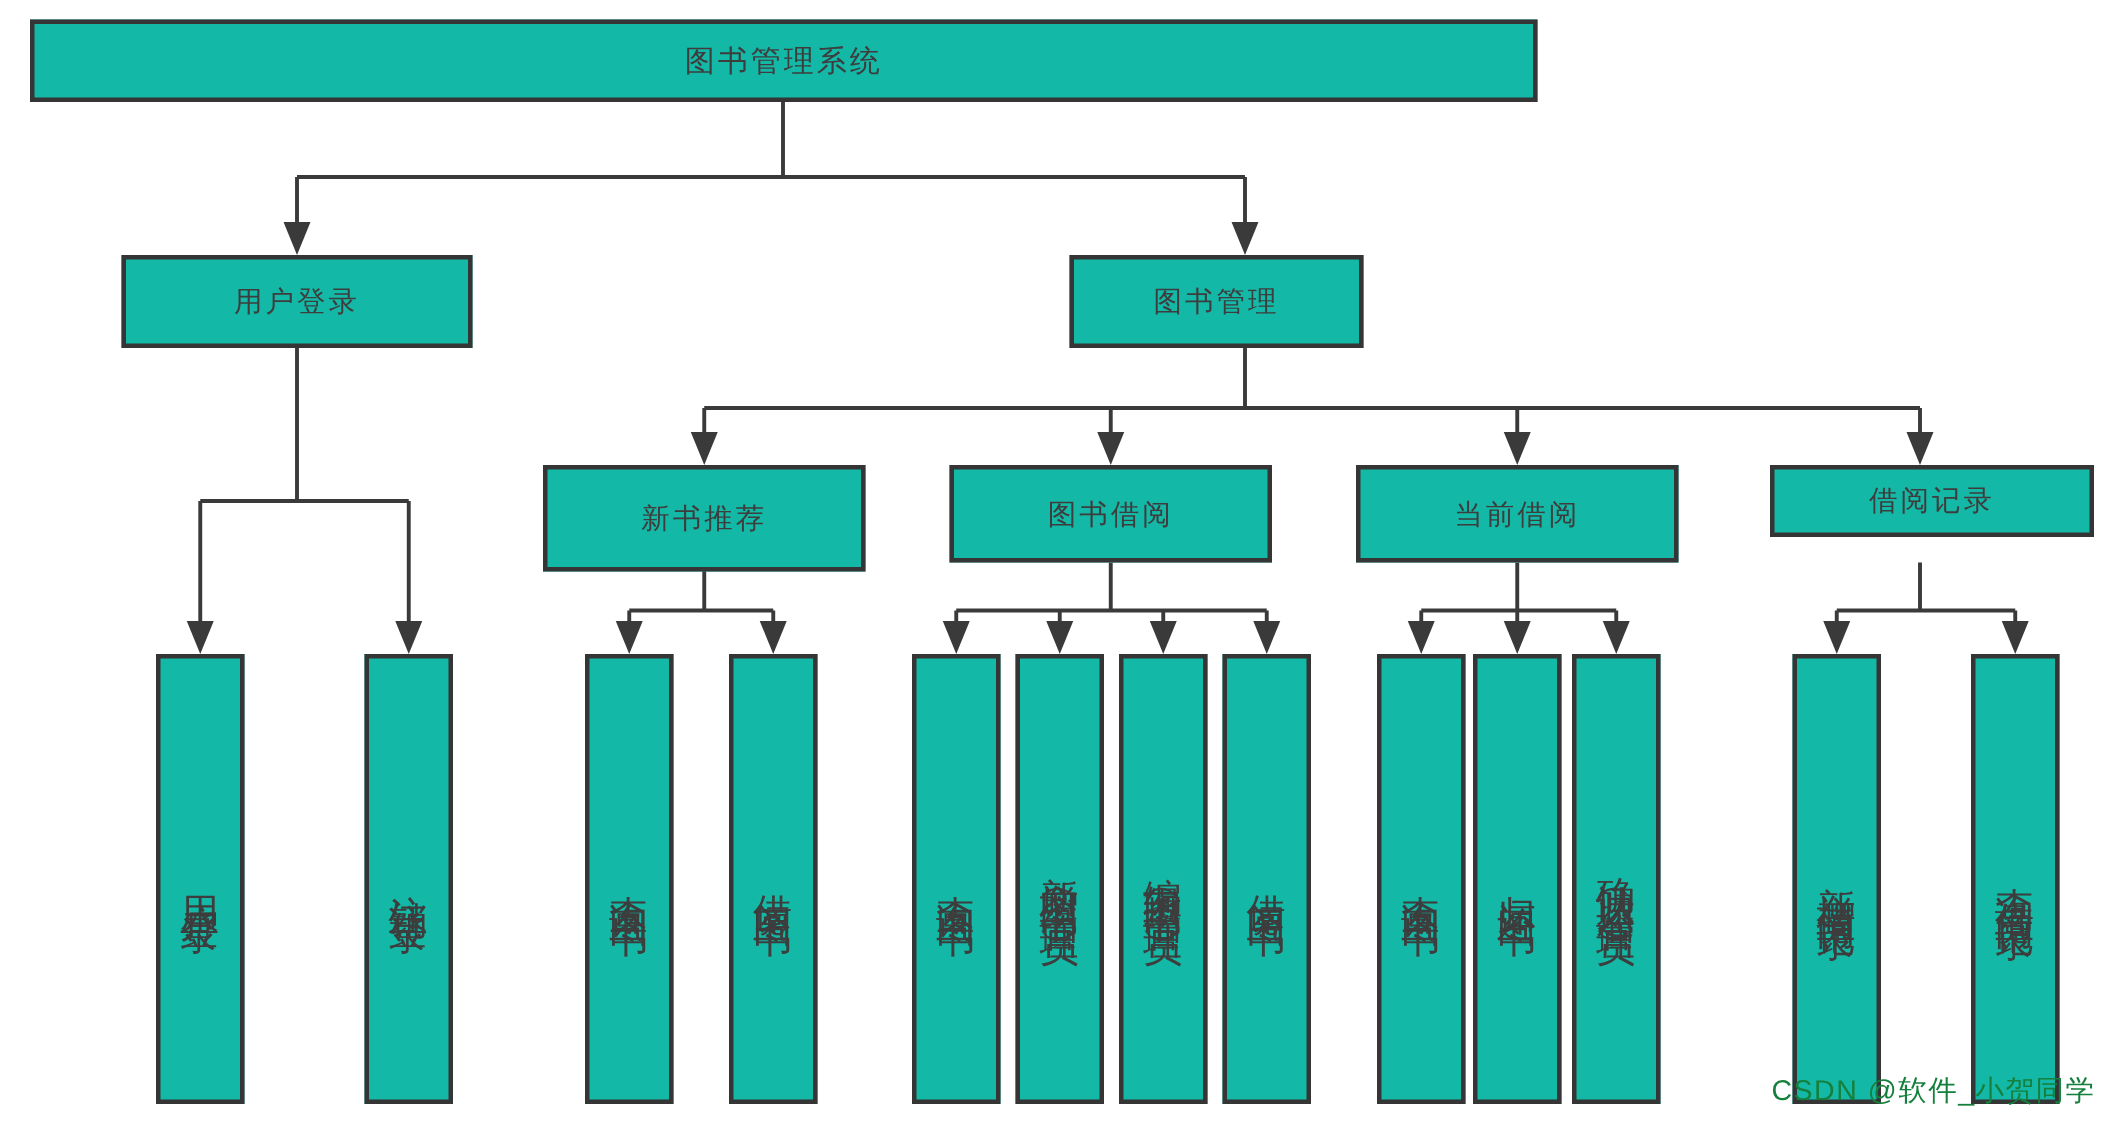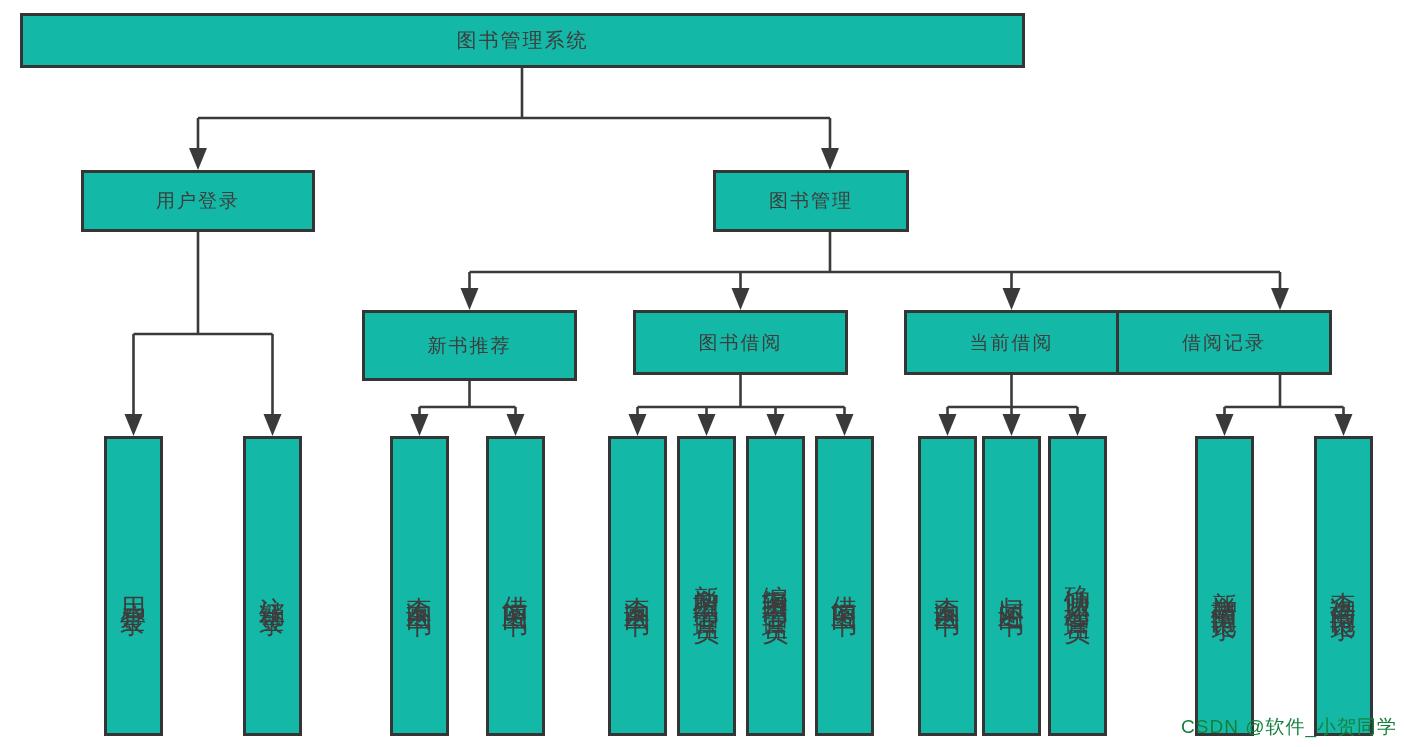--- a/index.html
+++ b/index.html
@@ -143,21 +143,21 @@
 
   <div class="node" style="left:362px; top:310px; width:215px; height:71px;">
     <span>新书推荐</span>
   </div>
   <div class="node" style="left:633px; top:310px; width:215px; height:65px;">
     <span>图书借阅</span>
   </div>
   <div class="node" style="left:904px; top:310px; width:215px; height:65px;">
     <span>当前借阅</span>
   </div>
-  <div class="node" style="left:1116px; top:310px; width:216px; height:65px;">
+  <div class="node" style="left:1180px; top:310px; width:216px; height:48px;">
     <span>借阅记录</span>
   </div>
 
   <div class="node leaf" style="left:104px;">
     <span class="vtext">用户登录</span>
   </div>
   <div class="node leaf" style="left:243px;">
     <span class="vtext">注销登录</span>
   </div>
 

